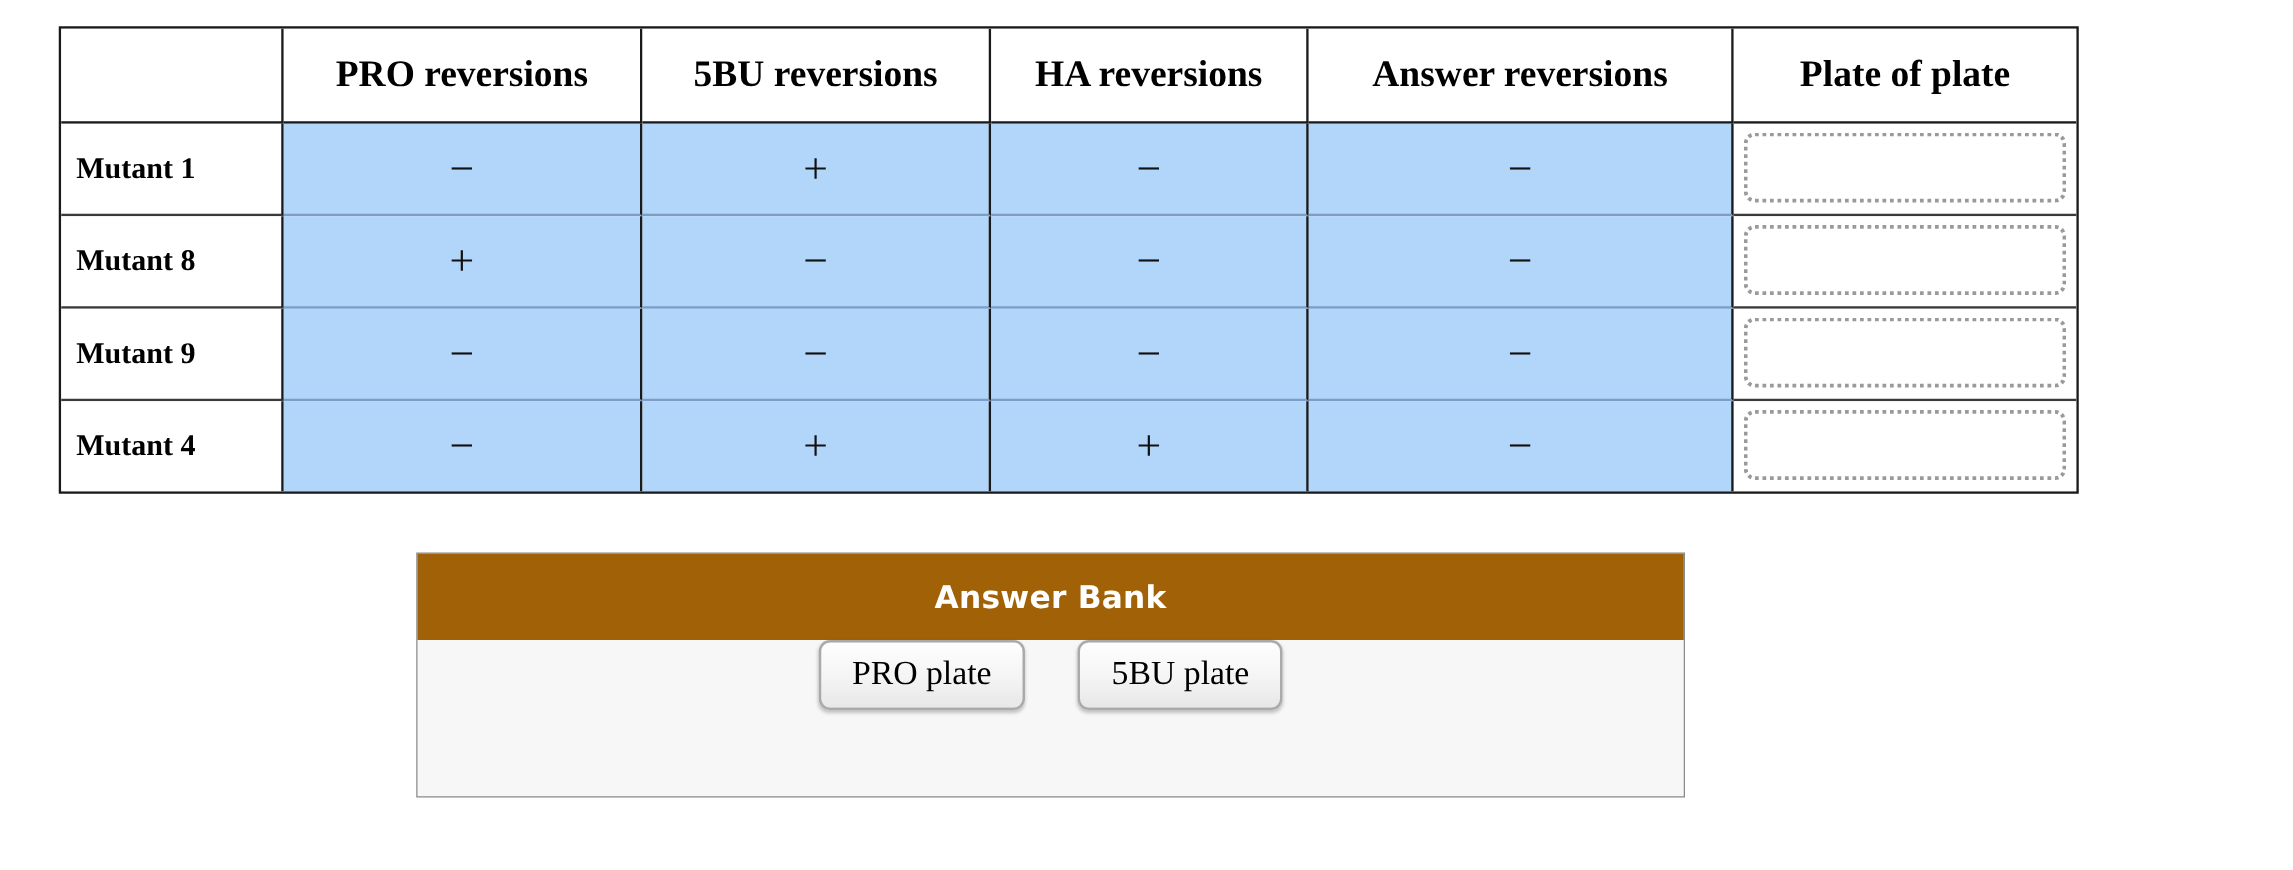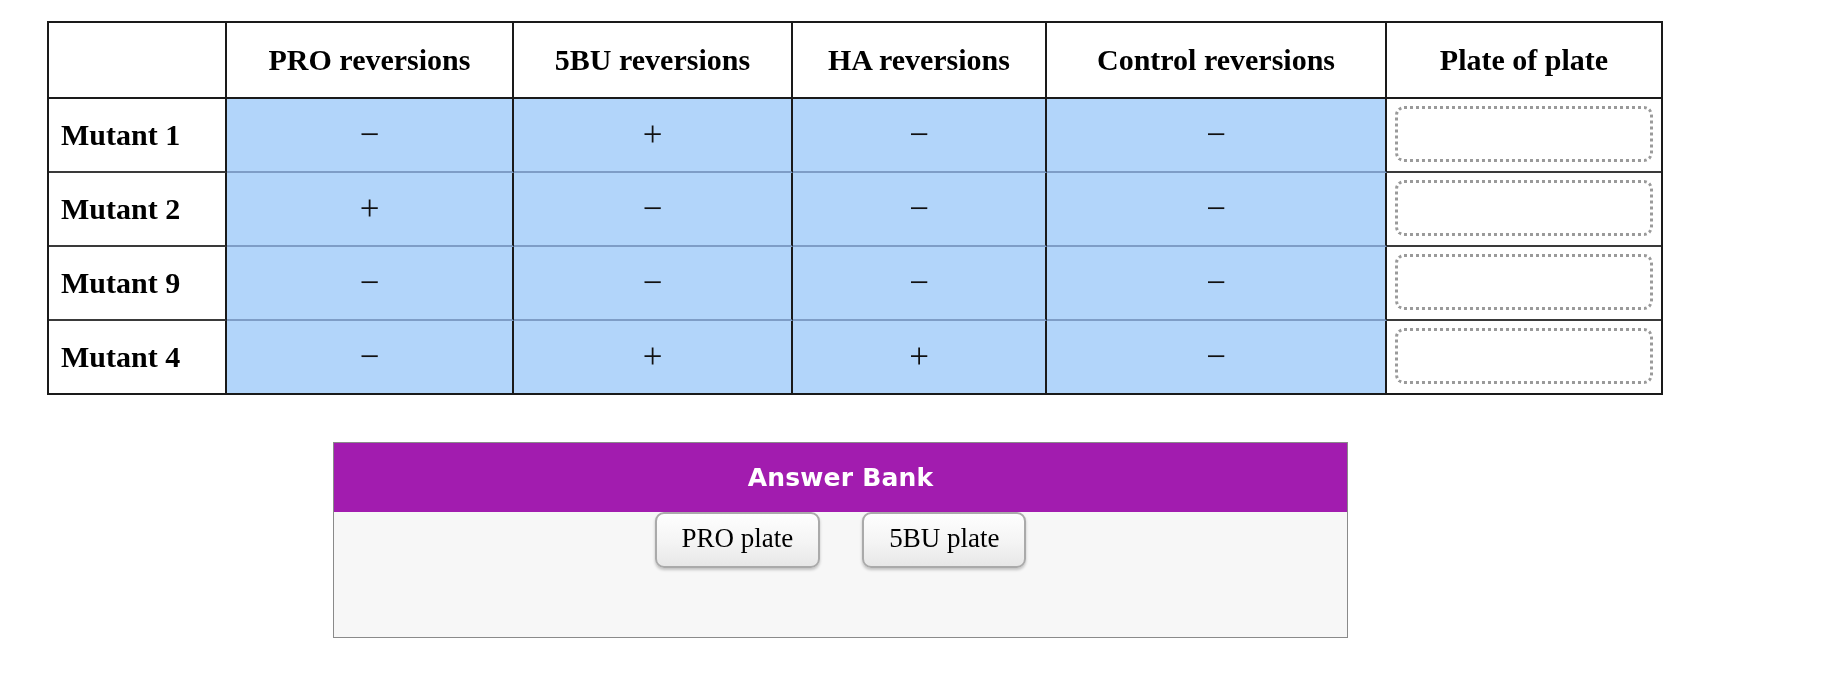--- a/index.html
+++ b/index.html
@@ -42,21 +42,21 @@
     border-bottom: 2px solid #1a1a1a;
     background: #ffffff;
     font-size: 30px;
     font-weight: bold;
     color: #000000;
     text-align: center;
     vertical-align: middle;
   }
   .reversion-table tbody th.row-label {
     background: #ffffff;
-    font-size: 30px;
+    font-size: 24px;
     font-weight: bold;
     color: #000000;
     text-align: left;
     vertical-align: middle;
     padding-left: 12px;
   }
   .reversion-table tbody td.sign-cell {
     background: #b2d5fa;
     font-size: 35px;
     font-weight: normal;
@@ -90,21 +90,21 @@
     position: absolute;
     left: 333px;
     top: 442px;
     width: 1015px;
     border: 1px solid #8a8a8a;
     background: #f7f7f7;
     box-sizing: border-box;
   }
   .bank-header {
     height: 69px;
-    background: #a21caf;
+    background: #a16207;
     color: #ffffff;
     display: flex;
     align-items: center;
     justify-content: center;
     font-family: "DejaVu Sans", "Liberation Sans", sans-serif;
     font-size: 25px;
     font-weight: 600;
     letter-spacing: 0.2px;
   }
   .bank-body {
@@ -141,37 +141,37 @@
       <col style="width:254px">
       <col style="width:340px">
       <col style="width:274px">
     </colgroup>
     <thead>
       <tr>
         <th></th>
         <th>PRO reversions</th>
         <th>5BU reversions</th>
         <th>HA reversions</th>
-        <th>Control reversions</th>
+        <th>Answer reversions</th>
         <th>Plate of plate</th>
       </tr>
     </thead>
     <tbody>
       <tr>
         <th class="row-label">Mutant 1</th>
         <td class="sign-cell">−</td>
         <td class="sign-cell">+</td>
         <td class="sign-cell">−</td>
         <td class="sign-cell">−</td>
         <td class="plate-cell">
           <div class="dropzone"></div>
         </td>
       </tr>
       <tr>
-        <th class="row-label">Mutant 2</th>
+        <th class="row-label">Mutant 8</th>
         <td class="sign-cell">+</td>
         <td class="sign-cell">−</td>
         <td class="sign-cell">−</td>
         <td class="sign-cell">−</td>
         <td class="plate-cell">
           <div class="dropzone"></div>
         </td>
       </tr>
       <tr>
         <th class="row-label">Mutant 9</th>

